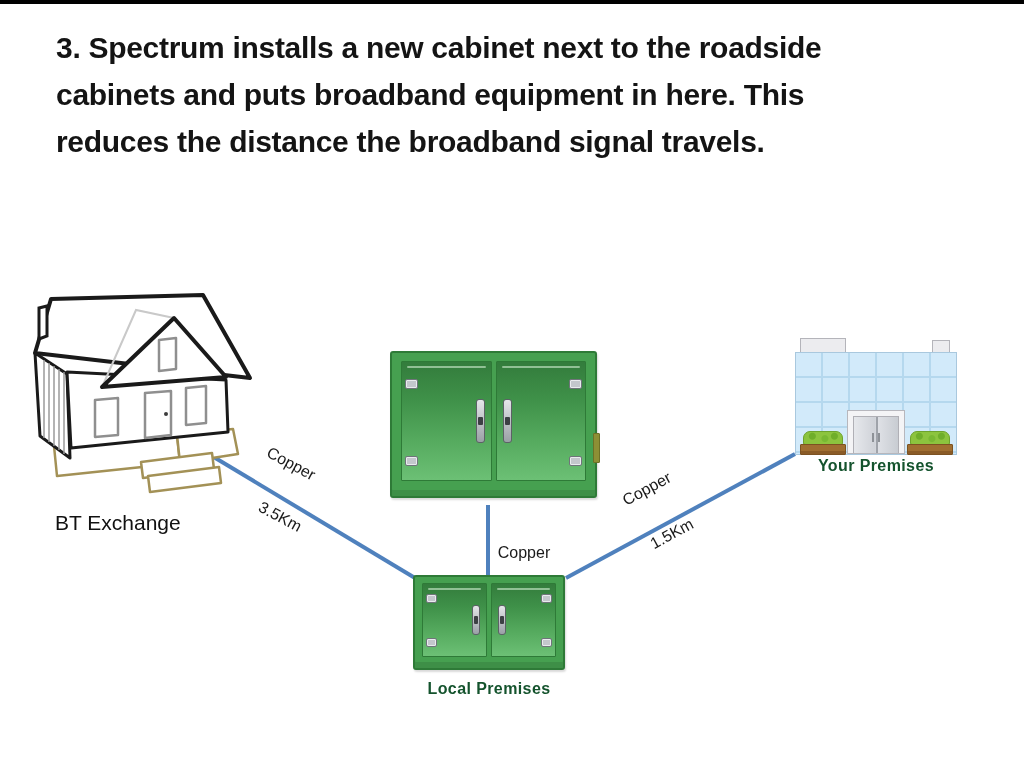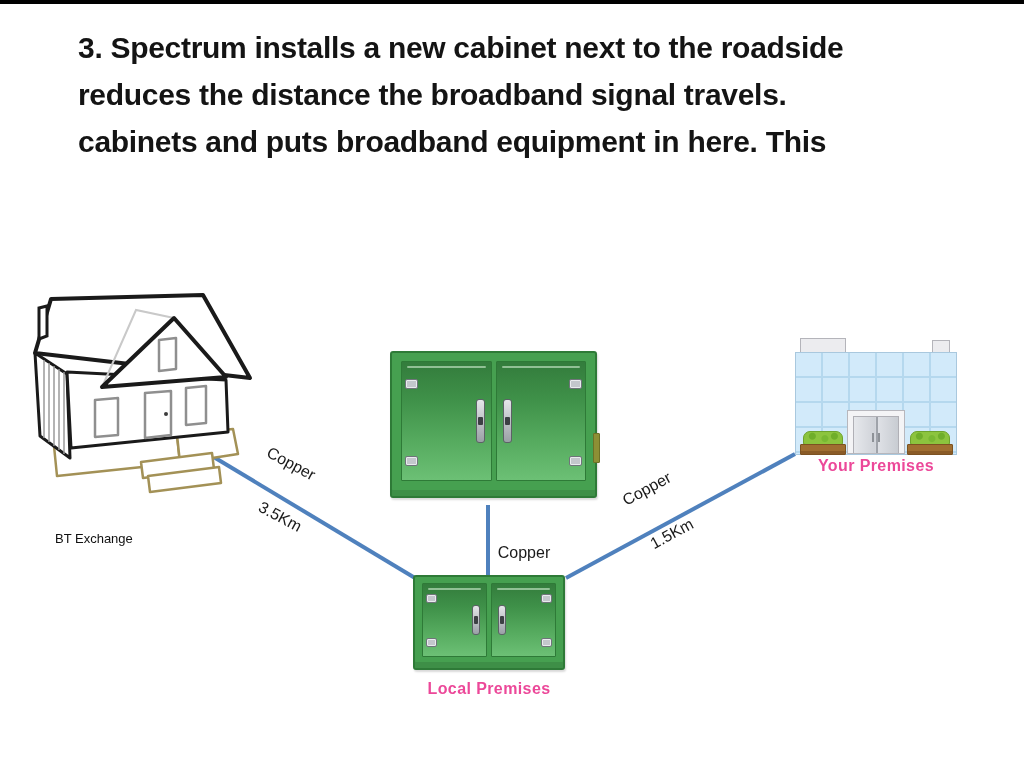--- a/index.html
+++ b/index.html
@@ -3,40 +3,40 @@
 <meta charset="utf-8">
 <style>
   html,body { margin:0; padding:0; background:#fff; }
   .slide {
     position:relative; width:1024px; height:768px; overflow:hidden;
     background:#ffffff; font-family:"Liberation Sans", sans-serif;
   }
   .top-border { position:absolute; left:0; top:0; width:1024px; height:4px; background:#000; }
 
   
-  .title { position:absolute; left:78px; top:24px; color:#141414; }
+  .title { position:absolute; left:56px; top:24px; color:#141414; }
   .title .tline {
     font-size:30px; line-height:47px; font-weight:600; letter-spacing:-0.3px; white-space:nowrap;
   }
 
   
   .lines-svg { position:absolute; left:0; top:0; width:1024px; height:768px; pointer-events:none; }
 
   
   .link-label {
     position:absolute; font-size:16px; color:#1a1a1a; white-space:nowrap;
     transform-origin:center center;
   }
 
   
   .caption-gray {
-    position:absolute; color:#ec4899; font-size:16px; font-weight:600;
+    position:absolute; color:#14532d; font-size:16px; font-weight:600;
     letter-spacing:0.4px; text-align:center;
   }
-  .caption-black { position:absolute; color:#111; font-size:13px;margin-top:20px; }
+  .caption-black { position:absolute; color:#111; font-size:21px; }
 
   
   .cabinet {
     position:absolute; box-sizing:border-box;
     background:#46a050; border:2px solid #2e7a37; border-radius:3px;
     box-shadow: inset 0 -6px 0 rgba(0,0,0,0.10), 1px 2px 2px rgba(0,0,0,0.15);
     display:flex; gap:4px; padding:8px 9px 15px 9px;
   }
   .cabinet.sm { padding:6px 7px 11px 7px; }
   .cab-door {
@@ -118,22 +118,22 @@
 </style>
 </head>
 <body>
 
 <div class="slide">
 
   <div class="top-border"></div>
 
   <div class="title">
     <div class="tline">3. Spectrum installs a new cabinet next to the roadside</div>
+    <div class="tline">cabinets and puts broadband equipment in here. This</div>
     <div class="tline">reduces the distance the broadband signal travels.</div>
-    <div class="tline">cabinets and puts broadband equipment in here. This</div>
   </div>
 
   <svg class="lines-svg" viewBox="0 0 1024 768">
     <line x1="202" y1="450" x2="415" y2="578" stroke-width="4" stroke="#4f81bd"></line>
     <line x1="488" y1="505" x2="488" y2="576" stroke-width="4" stroke="#4f81bd"></line>
     <line x1="566" y1="578" x2="795" y2="454" stroke-width="4" stroke="#4f81bd"></line>
   </svg>
 
   <svg style="position:absolute; left:26px; top:286px;" width="240" height="212" viewBox="0 0 240 212">
 

